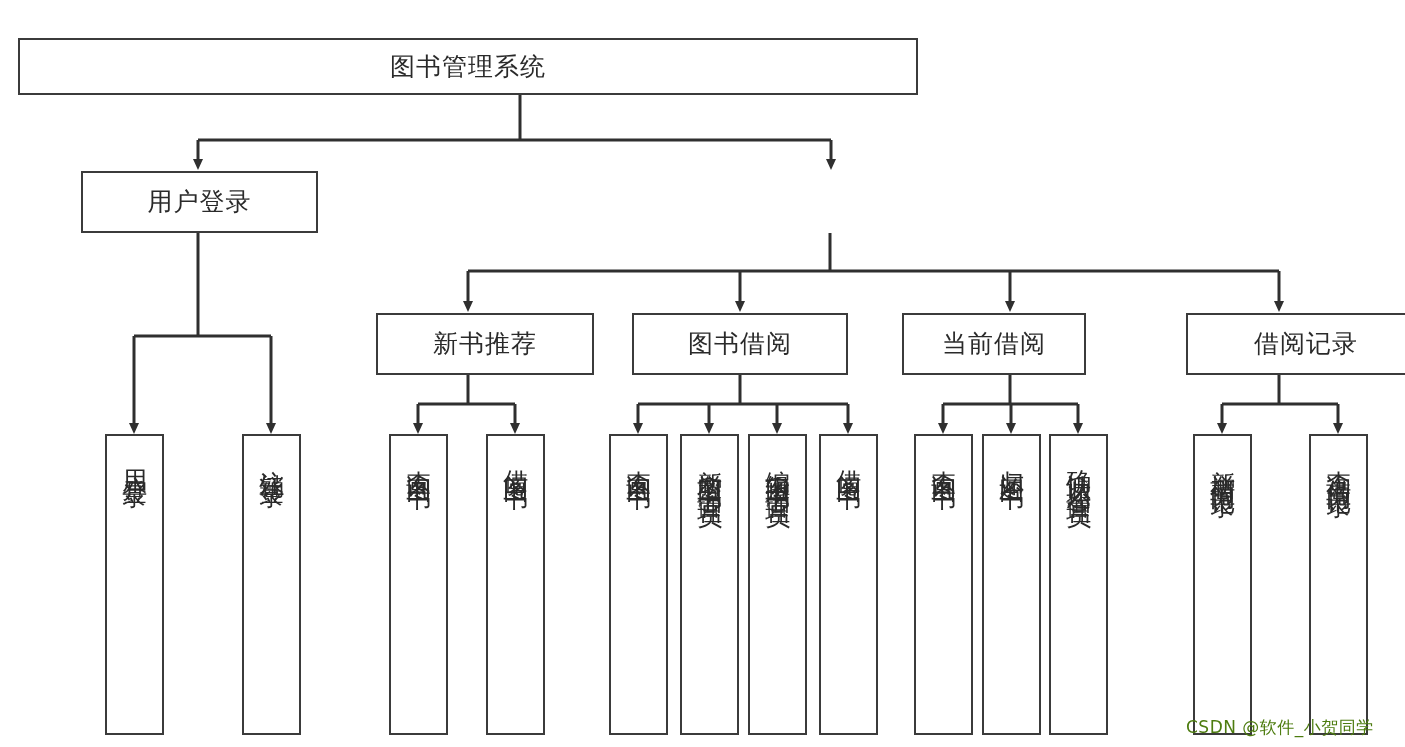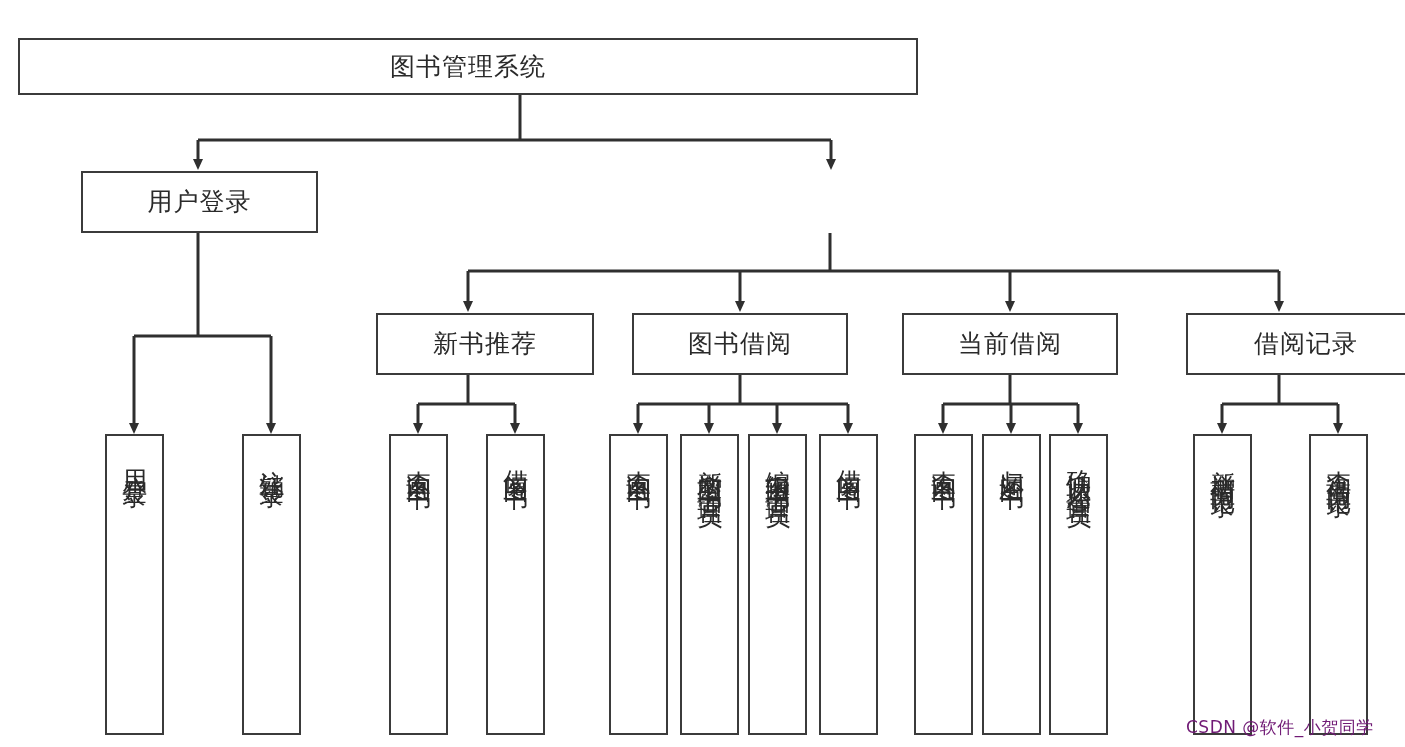--- a/index.html
+++ b/index.html
@@ -58,21 +58,21 @@
     font-size: 25px;
     line-height: 1.25;
     letter-spacing: 5px;
     white-space: nowrap;
   }
   .watermark {
     position: absolute;
     left: 1186px;
     top: 716px;
     font-size: 17px;
-    color: #701a75;
+    color: #4d7c0f;
     white-space: nowrap;
     letter-spacing: 0.5px;
   }
 </style>
 </head>
 <body>
 
 <div id="canvas">
 
   <svg id="wires" viewBox="0 0 1405 747">
@@ -135,21 +135,21 @@
 
 
   <div class="node horiz" style="left:376px; top:313px; width:218px; height:62px;">
     <span class="label">新书推荐</span>
   </div>
 
   <div class="node horiz" style="left:632px; top:313px; width:216px; height:62px;">
     <span class="label">图书借阅</span>
   </div>
 
-  <div class="node horiz" style="left:902px; top:313px; width:216px; height:62px;">
+  <div class="node horiz" style="left:902px; top:313px; width:184px; height:62px;">
     <span class="label">当前借阅</span>
   </div>
 
   <div class="node horiz" style="left:1186px; top:313px; width:240px; height:62px;">
     <span class="label">借阅记录</span>
   </div>
 
   <div class="node vert" style="left:105px; top:434px; width:59px; height:301px;">
     <span class="label">用户登录</span>
   </div>

